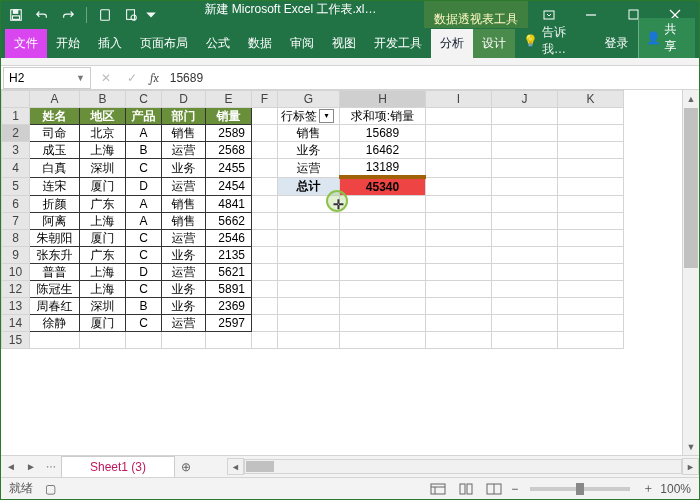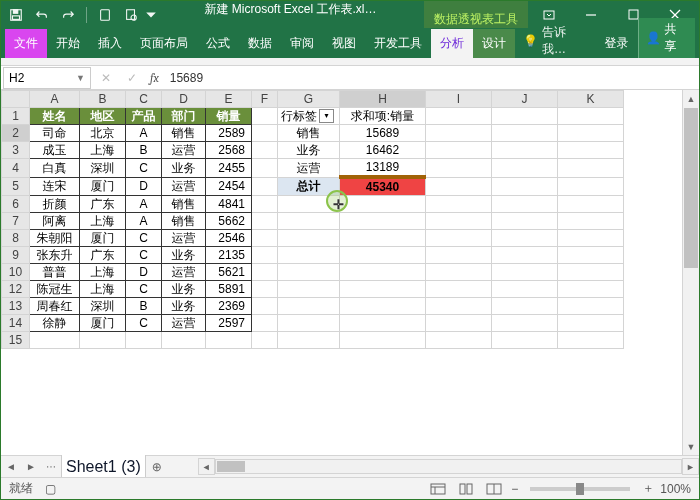--- a/index.html
+++ b/index.html
@@ -3,27 +3,27 @@
 <meta charset="utf-8">
 <style>
 *{box-sizing:border-box;margin:0;padding:0;font-family:"Microsoft YaHei","Segoe UI",sans-serif;font-size:12px;-webkit-user-select:none;user-select:none}
 body{background:#fff;width:700px;height:500px;overflow:hidden;display:flex;flex-direction:column;border:1px solid #2b7a2b}
 .titlebar{background:#217346;height:27px;display:flex;color:#fff;padding:0 3px}
 .titlebar .qat{display:flex;align-items:center;gap:2px}
 .titlebar .qbtn{width:24px;height:24px;display:flex;align-items:center;justify-content:center;opacity:.95}
 .titlebar .qbtn svg{width:14px;height:14px}
 .titlebar .sep{width:1px;height:16px;background:rgba(255,255,255,.35);margin:0 4px}
 .titlebar .fname{flex:1;text-align:center;color:#fff;font-size:12px;white-space:nowrap;overflow:hidden;text-overflow:ellipsis;padding:0 6px}
-.titlebar .ctxgrp{background:#3f7f3f;padding:18px 10px;height:24px;display:flex;align-items:center;color:#bef264;font-size:12px}
+.titlebar .ctxgrp{background:#3f7f3f;padding:18px 10px;height:24px;display:flex;align-items:center;color:#fef9c3;font-size:12px}
 .wbtn{width:42px;height:27px;display:flex;align-items:center;justify-content:center;color:#fff}
 .ribbon{background:#217346;height:30px;display:flex;align-items:flex-end;color:#fff;padding:0 4px}
 .ribtab{padding:6px 9px;font-size:12px;cursor:pointer;white-space:nowrap}
 .ribtab.file{background:#d946ef}
 .ribtab.ctx{background:#4a8a4a}
-.ribtab.ctx.active{background:#f3f3f3;color:#6d28d9}
+.ribtab.ctx.active{background:#f3f3f3;color:#0f172a}
 .ribbon .spacer{flex:1}
 .tellme{display:flex;align-items:center;gap:4px;padding:0 8px;opacity:.9}
 .sharebtn{display:flex;align-items:center;gap:3px;padding:3px 8px;background:#2f8b52;border-left:1px solid rgba(255,255,255,.3)}
 .ribbody{height:8px;background:#f3f3f3;border-bottom:1px solid #d4d4d4}
 .fbar{height:24px;background:#fff;border-bottom:1px solid #d4d4d4;display:flex;align-items:center}
 .namebox{width:88px;height:22px;border:1px solid #ccc;margin:1px 2px;display:flex;align-items:center;padding:0 5px;background:#fff}
 .namebox .dd{margin-left:auto;color:#777;font-size:9px}
 .fbar .fxbtn{width:26px;height:22px;display:flex;align-items:center;justify-content:center;color:#666}
 .fbar .fxlabel{font-style:italic;font-family:"Cambria",serif;padding:0 5px;color:#555}
 .fbar .fxinput{flex:1;height:22px;border:none;padding:0 6px;outline:none;color:#333;background:#fff}
@@ -38,21 +38,21 @@
 .hdr{background:#6a8f3b;color:#fff;font-weight:bold}
 .hlrow th{background:#cfcfcf}
 .hlcol{background:#cfcfcf}
 .rowlbl{display:flex;align-items:center;gap:2px}
 .rowlbl .fbtn{width:15px;height:14px;border:1px solid #888;display:flex;align-items:center;justify-content:center;font-size:8px;background:#fff}
 .vscroll{width:17px;background:#f1f1f1;border-left:1px solid #d4d4d4;display:flex;flex-direction:column}
 .vscroll .arr{height:17px;display:flex;align-items:center;justify-content:center;color:#666;font-size:9px}
 .vscroll .thumb{background:#c1c1c1;margin:1px;border-radius:0}
 .tabs{height:22px;background:#f3f3f3;border-top:1px solid #d4d4d4;display:flex;align-items:center}
 .tabs .navbtn{width:20px;text-align:center;color:#666;font-size:10px}
-.tabs .tab{padding:3px 4px;background:#fff;border:1px solid #ccc;border-bottom:none;font-size:16px;color:#0f172a;margin-top:-1px}
+.tabs .tab{padding:3px 28px;background:#fff;border:1px solid #ccc;border-bottom:none;font-size:12px;color:#be185d;margin-top:-1px}
 .tabs .add{width:22px;text-align:center;color:#666}
 .tabs .hsc{flex:1;margin-left:30px;display:flex;align-items:center}
 .tabs .hsc .track{flex:1;height:15px;background:#f1f1f1;border:1px solid #d4d4d4;position:relative}
 .tabs .hsc .thumb{position:absolute;left:1px;width:28px;top:1px;bottom:1px;background:#c1c1c1}
 .tabs .hsc .arr{width:17px;height:17px;display:flex;align-items:center;justify-content:center;color:#666;border:1px solid #d4d4d4;background:#f1f1f1;font-size:9px}
 .status{height:22px;background:#f3f3f3;border-top:1px solid #d4d4d4;display:flex;align-items:center;padding:0 8px;color:#555;font-size:11px}
 .status .right{margin-left:auto;display:flex;align-items:center;gap:6px}
 .status .vbtn{width:22px;height:16px;display:flex;align-items:center;justify-content:center}
 .status .slider{width:100px;height:4px;background:#ccc;position:relative;margin:0 6px}
 .status .slider .tick{position:absolute;left:50%;top:-3px;width:1px;height:10px;background:#888}

